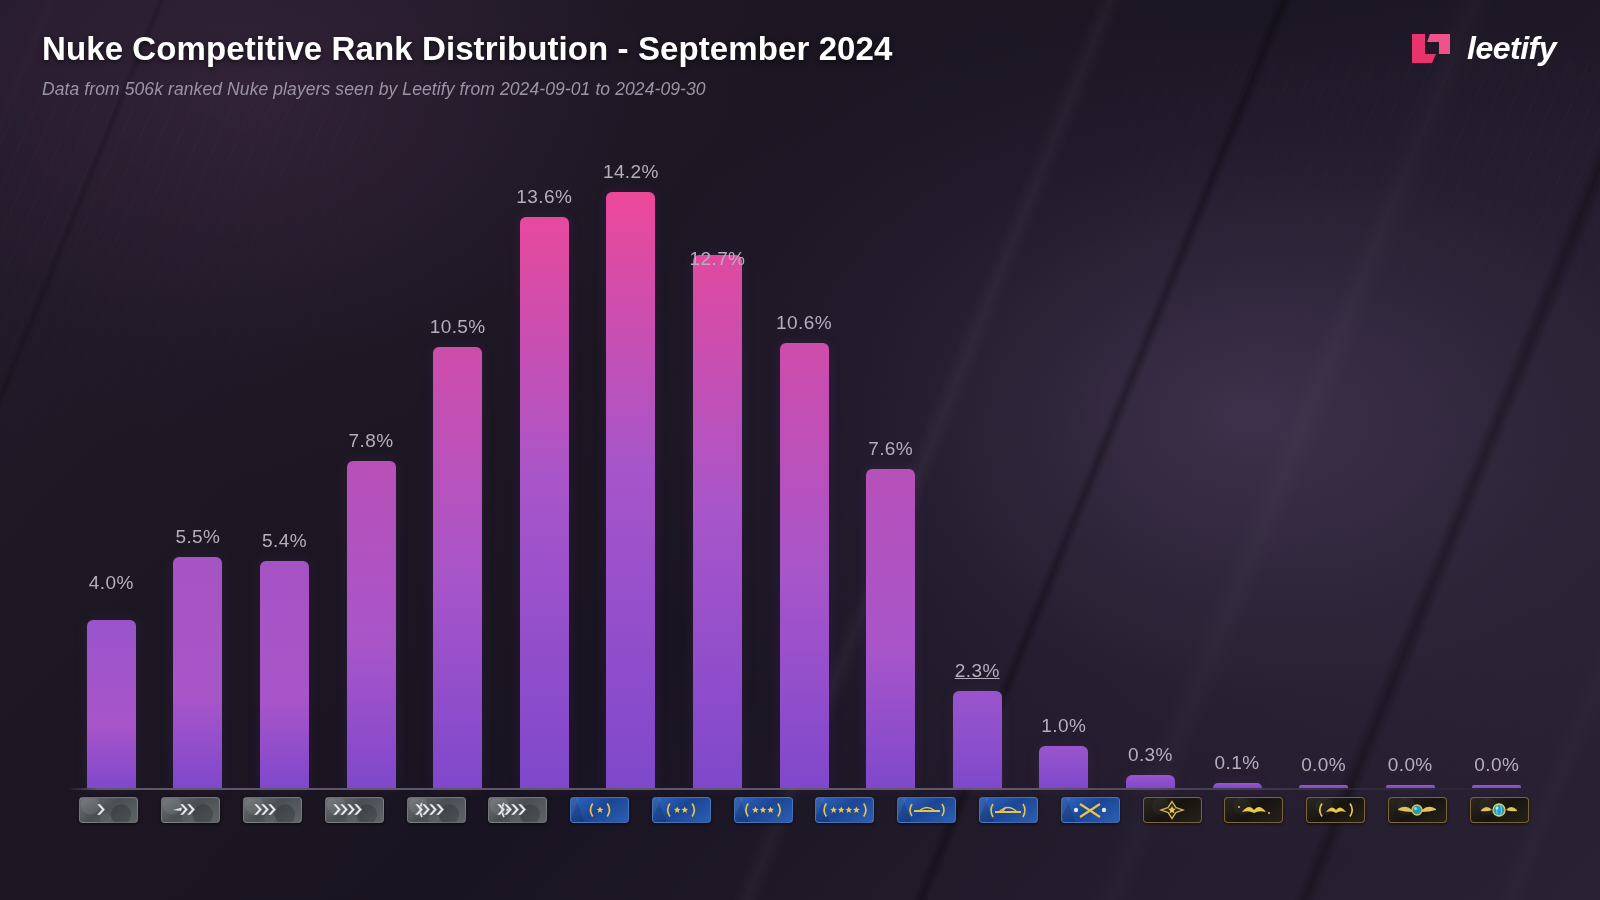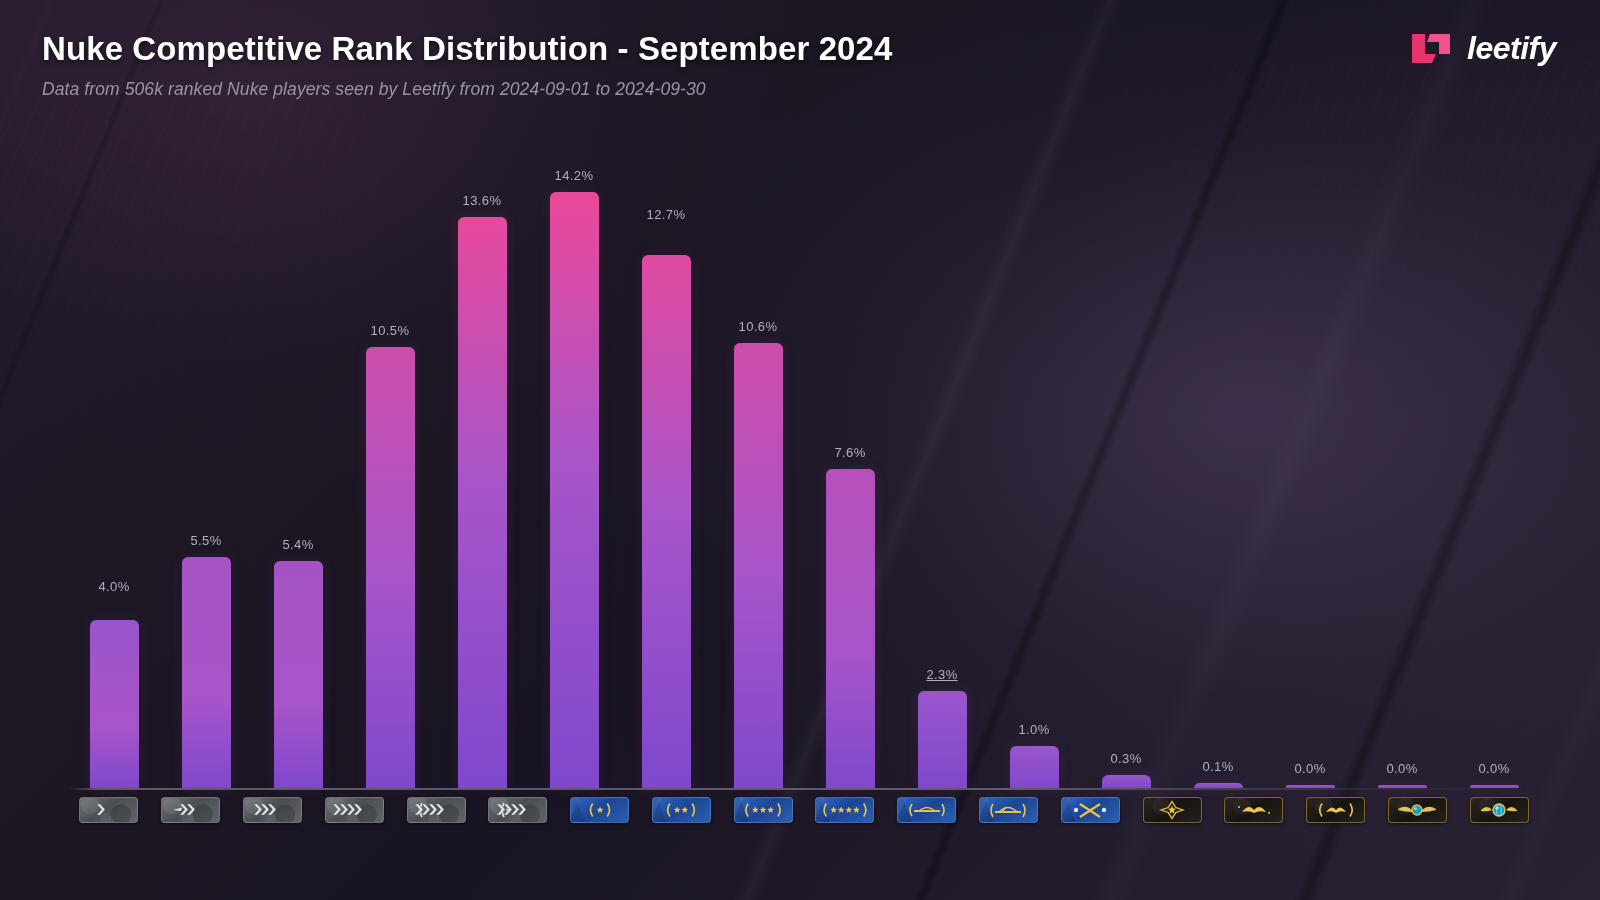--- a/index.html
+++ b/index.html
@@ -69,21 +69,21 @@
   #bars {
     position:absolute; left:68px; right:60px; top:0; bottom:2px;
     display:flex; align-items:flex-end; justify-content:space-between;
   }
   .bar-slot {
     flex:1 1 0; height:100%; position:relative;
     display:flex; flex-direction:column; justify-content:flex-end; align-items:center;
   }
   .bar-value {
     position:absolute; left:0; right:0; text-align:center;
-    font-size:13px; color:#b4aebd; letter-spacing:.4px; white-space:nowrap;
+    font-size:19px; color:#b4aebd; letter-spacing:.4px; white-space:nowrap;
   }
   .bar {
     width:49px; border-radius:6px 6px 0 0;
     background:linear-gradient(180deg, #ec4899 0%, #a855c9 55%, #7f48cc 100%);
     box-shadow:0 0 14px rgba(150,70,190,.12);
   }
 
   
   #ranks {
     position:absolute; left:68px; right:60px; top:795px; height:30px;
@@ -158,33 +158,37 @@
         </div>
         <div class="bar-slot">
           <div class="bar-value" style="bottom: 239.845px;">5.5%</div>
           <div class="bar" style="height: 230.845px; background: linear-gradient(rgb(166, 83, 195) 0%, rgb(168, 85, 201) 60.3169%, rgb(127, 72, 204) 100%);"></div>
         </div>
         <div class="bar-slot">
           <div class="bar-value" style="bottom: 235.648px;">5.4%</div>
           <div class="bar" style="height: 226.648px; background: linear-gradient(rgb(165, 83, 196) 0%, rgb(168, 85, 201) 60.493%, rgb(127, 72, 204) 100%);"></div>
         </div>
         <div class="bar-slot">
+          <div class="bar-value" style="bottom: 336.38px;">7.8%</div>
+          <div class="bar" style="height: 327.38px; background: linear-gradient(rgb(184, 80, 184) 0%, rgb(168, 85, 201) 56.2676%, rgb(127, 72, 204) 100%);"></div>
+        </div>
+        <div class="bar-slot">
           <div class="bar-value" style="bottom: 449.704px;">10.5%</div>
           <div class="bar" style="height: 440.704px; background: linear-gradient(rgb(206, 77, 171) 0%, rgb(168, 85, 201) 51.5141%, rgb(127, 72, 204) 100%);"></div>
         </div>
         <div class="bar-slot">
           <div class="bar-value" style="bottom: 579.817px;">13.6%</div>
           <div class="bar" style="height: 570.817px; background: linear-gradient(rgb(231, 73, 156) 0%, rgb(168, 85, 201) 46.0563%, rgb(127, 72, 204) 100%);"></div>
         </div>
         <div class="bar-slot">
           <div class="bar-value" style="bottom: 605px;">14.2%</div>
           <div class="bar" style="height: 596px; background: linear-gradient(rgb(236, 72, 153) 0%, rgb(168, 85, 201) 45%, rgb(127, 72, 204) 100%);"></div>
         </div>
         <div class="bar-slot">
-          <div class="bar-value" style="bottom: 566px;">12.7%</div>
+          <div class="bar-value" style="bottom: 518px;">12.7%</div>
           <div class="bar" style="height: 533.042px; background: linear-gradient(rgb(224, 74, 160) 0%, rgb(168, 85, 201) 47.6408%, rgb(127, 72, 204) 100%);"></div>
         </div>
         <div class="bar-slot">
           <div class="bar-value" style="bottom: 453.901px;">10.6%</div>
           <div class="bar" style="height: 444.901px; background: linear-gradient(rgb(207, 76, 171) 0%, rgb(168, 85, 201) 51.338%, rgb(127, 72, 204) 100%);"></div>
         </div>
         <div class="bar-slot">
           <div class="bar-value" style="bottom: 327.986px;">7.6%</div>
           <div class="bar" style="height: 318.986px; background: linear-gradient(rgb(183, 80, 185) 0%, rgb(168, 85, 201) 56.6197%, rgb(127, 72, 204) 100%);"></div>
         </div>

